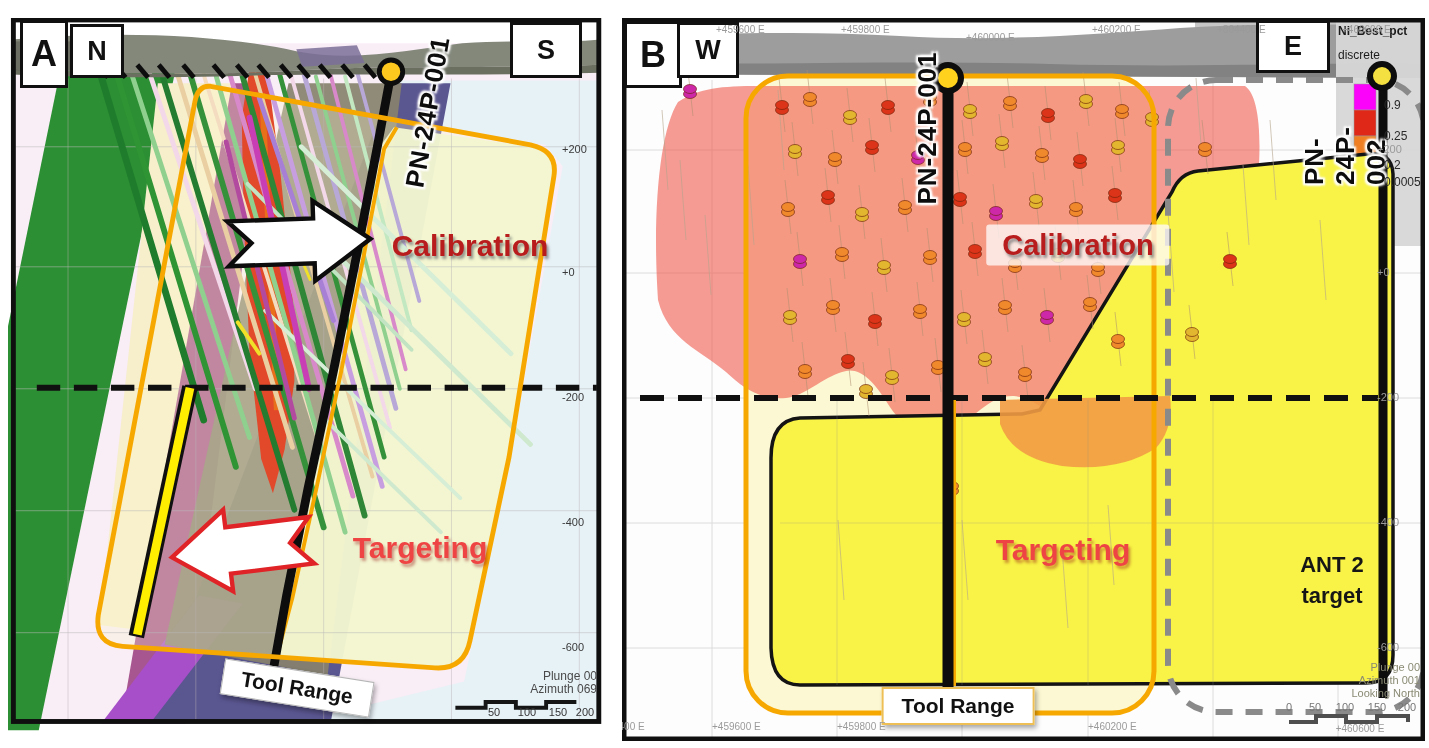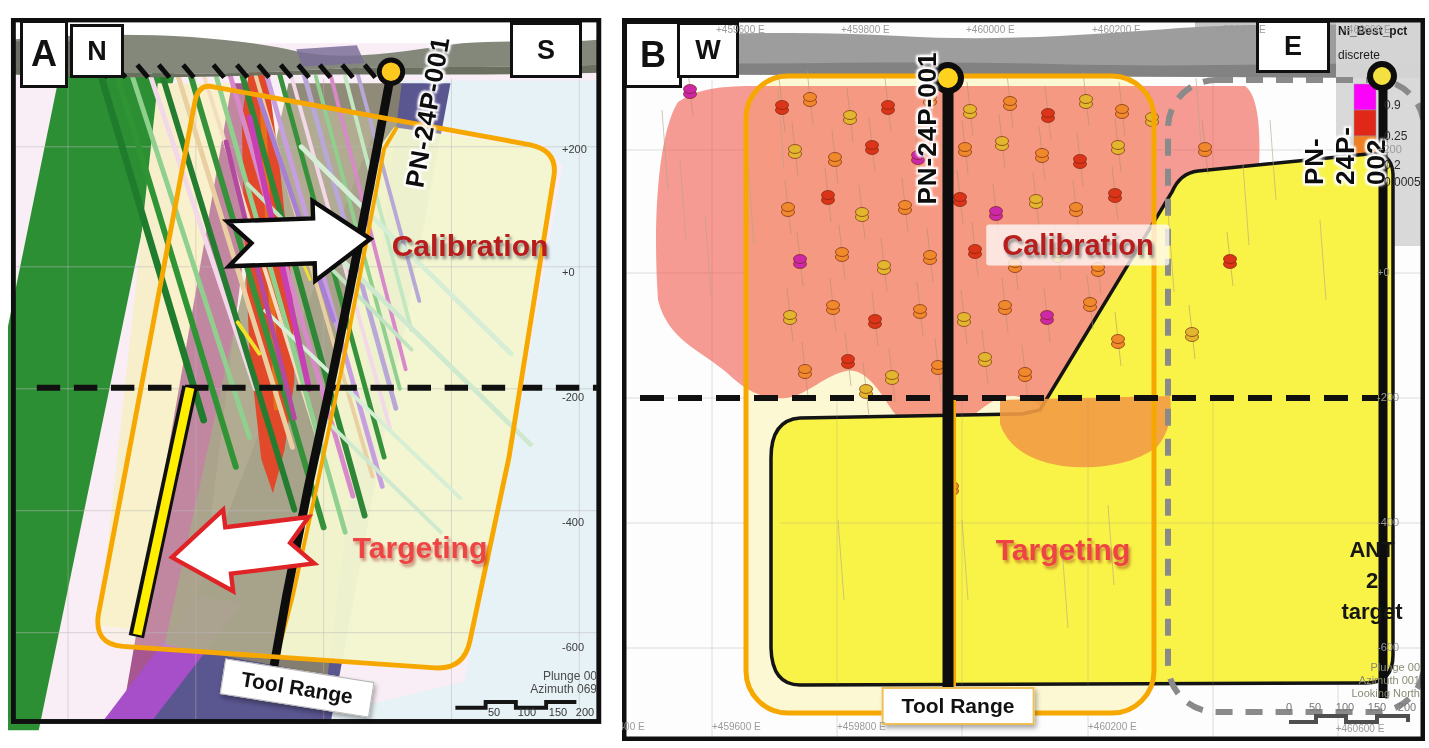--- a/index.html
+++ b/index.html
@@ -455,21 +455,21 @@
     <div class="lbox" style="left:634px;top:2px;width:68px;height:47px;font-size:27px;">
         <span>E</span>
       </div>
 
     <div class="pn ctr" style="left:305px;top:110px;transform:translate(-50%,-50%) rotate(-90deg);">PN-24P-001</div>
     <div class="pn ctr" style="left:723px;top:127px;transform:translate(-50%,-50%) rotate(-90deg);">PN-24P-002</div>
 
     <div class="abs bigblk ctr" style="left:456px;top:227px;background:rgba(255,250,250,0.78);padding:4px 16px;border-radius:3px;font-size:29px;">Calibration</div>
     <div class="abs bigred ctr" style="left:441px;top:532px;">Targeting</div>
 
-    <div class="ant2 ctr" style="left:710px;top:562px;margin-left:40px;">
+    <div class="ant2 ctr" style="left:710px;top:562px;">
       <div>ANT 2</div>
       <div>target</div>
     </div>
 
     <div class="toolr ctr" style="left:336px;top:688px;border:2px solid #eebf55;">Tool Range</div>
 
     <div class="view" style="right:5px;top:643px;color:#8a8a74;font-size:11px;line-height:13px;">
       <div>Plunge 00</div>
       <div>Azimuth 001</div>
       <div>Looking North</div>
@@ -496,21 +496,21 @@
     <div id="bTicks">
         <span class="tick" style="left: 647px; top: 683px; color: rgb(119, 119, 119); position: absolute;">0</span>
         <span class="tick" style="left: 673px; top: 683px; color: rgb(119, 119, 119); position: absolute;">50</span>
         <span class="tick" style="left: 703px; top: 683px; color: rgb(119, 119, 119); position: absolute;">100</span>
         <span class="tick" style="left: 735px; top: 683px; color: rgb(119, 119, 119); position: absolute;">150</span>
         <span class="tick" style="left: 765px; top: 683px; color: rgb(119, 119, 119); position: absolute;">200</span>
       </div>
     <div id="bTopCoords">
         <span class="coord" style="left: 94px; top: 6px; position: absolute;">+459600 E</span>
         <span class="coord" style="left: 219px; top: 6px; position: absolute;">+459800 E</span>
-        <span class="coord" style="left: 344px; top: 6px; position: absolute;">+460000 E</span>
+        <span class="coord" style="left: 344px; top: 14px; position: absolute;">+460000 E</span>
         <span class="coord" style="left: 470px; top: 6px; position: absolute;">+460200 E</span>
         <span class="coord" style="left: 595px; top: 6px; position: absolute;">+804400 E</span>
         <span class="coord" style="left: 720px; top: 6px; position: absolute;">+460600 E</span>
       </div>
     <div id="bBotCoords">
         <span class="coord" style="left: -26px; top: 703px; position: absolute;">+459400 E</span>
         <span class="coord" style="left: 90px; top: 703px; position: absolute;">+459600 E</span>
         <span class="coord" style="left: 215px; top: 703px; position: absolute;">+459800 E</span>
         <span class="coord" style="left: 466px; top: 703px; position: absolute;">+460200 E</span>
       </div>

